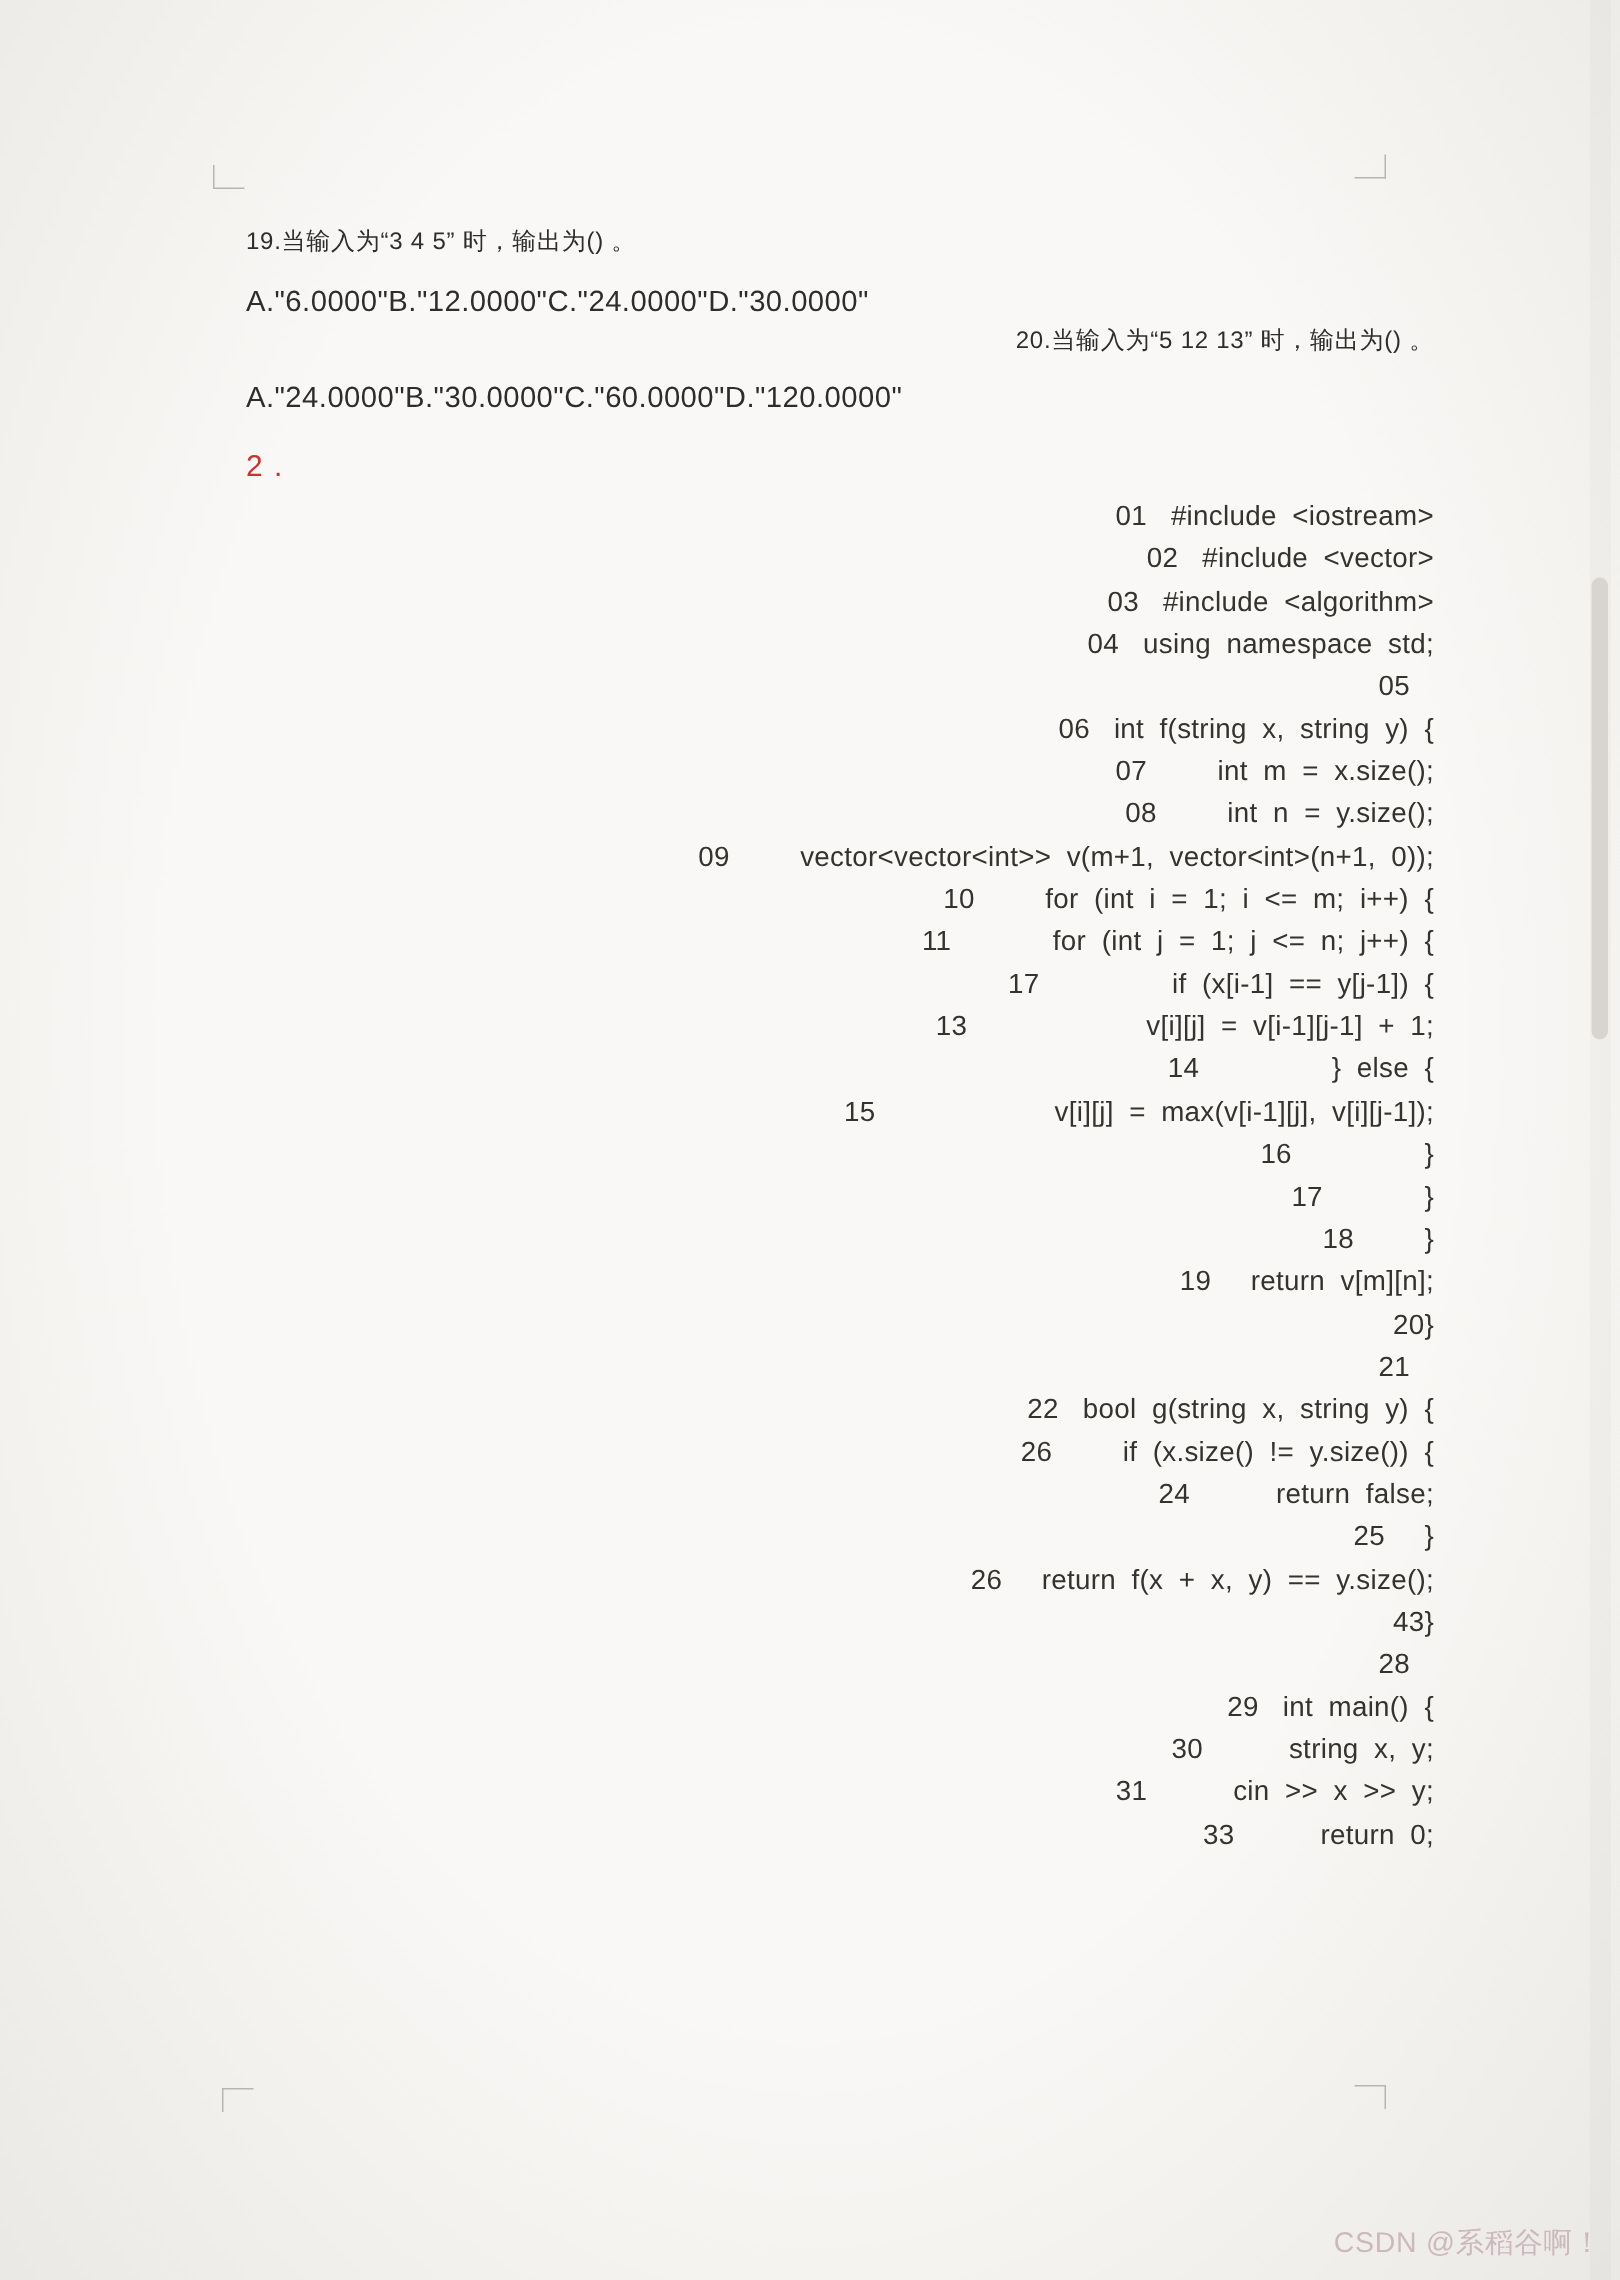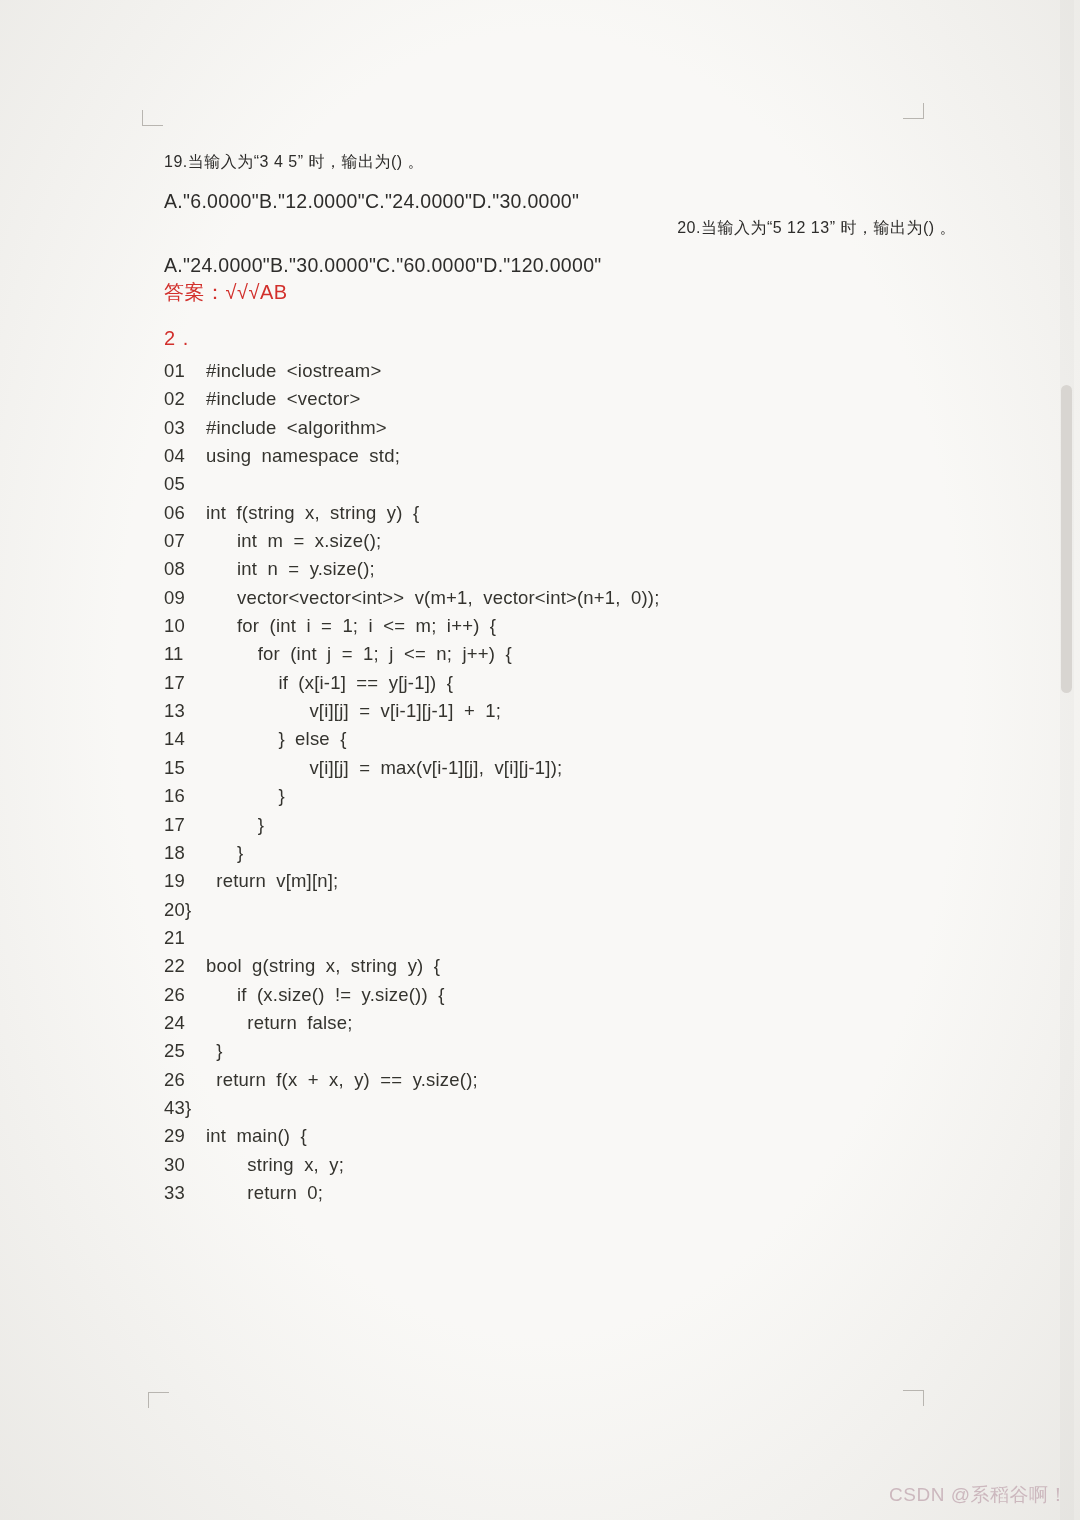--- a/index.html
+++ b/index.html
@@ -23,21 +23,21 @@
   .q{font-size:16px;line-height:27px;margin:0 0 13px;letter-spacing:0.5px;}
   .opts{font-size:19.5px;line-height:26px;margin:0;letter-spacing:0.3px;}
   .opts.gap{margin-bottom:1px;}
   .q2{margin:0 0 11px;text-align:right;}
   .red{color:#d2302c;}
   .ans{font-size:20px;line-height:26px;margin:1px 0 0;letter-spacing:0.5px;}
   .expl{font-size:20px;line-height:26.5px;margin:2px 0 0;text-align:justify;letter-spacing:0.3px;}
   .sec{font-size:20px;line-height:26px;margin:20px 0 6px;letter-spacing:1px;}
 
   .code{margin-top:2px;font-size:18.5px;color:#34332e;}
-  .code-line{height:28.35px;line-height:28.35px;white-space:pre;letter-spacing:0.2px;word-spacing:5px;}
+  .code-line{height:28.35px;line-height:28.35px;white-space:pre;letter-spacing:0.2px;word-spacing:5px;text-align:right;}
   .code-line .ln{display:inline-block;min-width:26px;}
   .code-line .cd{margin-left:16px;}
   .code-line.tight .ln{min-width:0;}
   .code-line.tight .cd{margin-left:0;}
 
   .scrollbar-track{position:absolute;right:6px;top:0;width:14px;height:100%;background:rgba(0,0,0,0.02);}
   .scrollbar-thumb{position:absolute;right:8px;top:385px;width:11px;height:308px;background:#d8d5d1;border-radius:6px;}
 
   .watermark{position:absolute;right:12px;bottom:12px;font-size:19px;color:#ccb8be;letter-spacing:0.5px;}
 </style>
@@ -49,21 +49,20 @@
 <div class="crop tl"></div>
 <div class="crop tr"></div>
 <div class="crop bl"></div>
 <div class="crop br"></div>
 
 <div class="content">
   <p class="q">19.当输入为“3  4  5” 时，输出为()  。</p>
   <p class="opts">A."6.0000"B."12.0000"C."24.0000"D."30.0000"</p>
   <p class="q q2">20.当输入为“5  12  13” 时，输出为()  。</p>
   <p class="opts gap">A."24.0000"B."30.0000"C."60.0000"D."120.0000"</p>
-  <p class="ans red">答案：√√√AB</p>
   <p class="sec red">2 .</p>
   <div class="code">
       <div class="code-line"><span class="ln">01</span><span class="cd">#include &lt;iostream&gt;</span></div>
       <div class="code-line"><span class="ln">02</span><span class="cd">#include &lt;vector&gt;</span></div>
       <div class="code-line"><span class="ln">03</span><span class="cd">#include &lt;algorithm&gt;</span></div>
       <div class="code-line"><span class="ln">04</span><span class="cd">using namespace std;</span></div>
       <div class="code-line"><span class="ln">05</span><span class="cd"></span></div>
       <div class="code-line"><span class="ln">06</span><span class="cd">int f(string x, string y) {</span></div>
       <div class="code-line"><span class="ln">07</span><span class="cd">   int m = x.size();</span></div>
       <div class="code-line"><span class="ln">08</span><span class="cd">   int n = y.size();</span></div>
@@ -79,22 +78,24 @@
       <div class="code-line"><span class="ln">18</span><span class="cd">   }</span></div>
       <div class="code-line"><span class="ln">19</span><span class="cd"> return v[m][n];</span></div>
       <div class="code-line tight"><span class="ln">20</span><span class="cd">}</span></div>
       <div class="code-line"><span class="ln">21</span><span class="cd"></span></div>
       <div class="code-line"><span class="ln">22</span><span class="cd">bool g(string x, string y) {</span></div>
       <div class="code-line"><span class="ln">26</span><span class="cd">   if (x.size() != y.size()) {</span></div>
       <div class="code-line"><span class="ln">24</span><span class="cd">    return false;</span></div>
       <div class="code-line"><span class="ln">25</span><span class="cd"> }</span></div>
       <div class="code-line"><span class="ln">26</span><span class="cd"> return f(x + x, y) == y.size();</span></div>
       <div class="code-line tight"><span class="ln">43</span><span class="cd">}</span></div>
+      <div class="code-line"><span class="ln">28</span><span class="cd"></span></div>
       <div class="code-line"><span class="ln">29</span><span class="cd">int main() {</span></div>
       <div class="code-line"><span class="ln">30</span><span class="cd">    string x, y;</span></div>
+      <div class="code-line"><span class="ln">31</span><span class="cd">    cin &gt;&gt; x &gt;&gt; y;</span></div>
       <div class="code-line"><span class="ln">33</span><span class="cd">    return 0;</span></div>
     </div>
 </div>
 
 <div class="scrollbar-track"></div>
 <div class="scrollbar-thumb"></div>
 
 <div class="watermark">CSDN @系稻谷啊！</div>
 
 </body></html>

